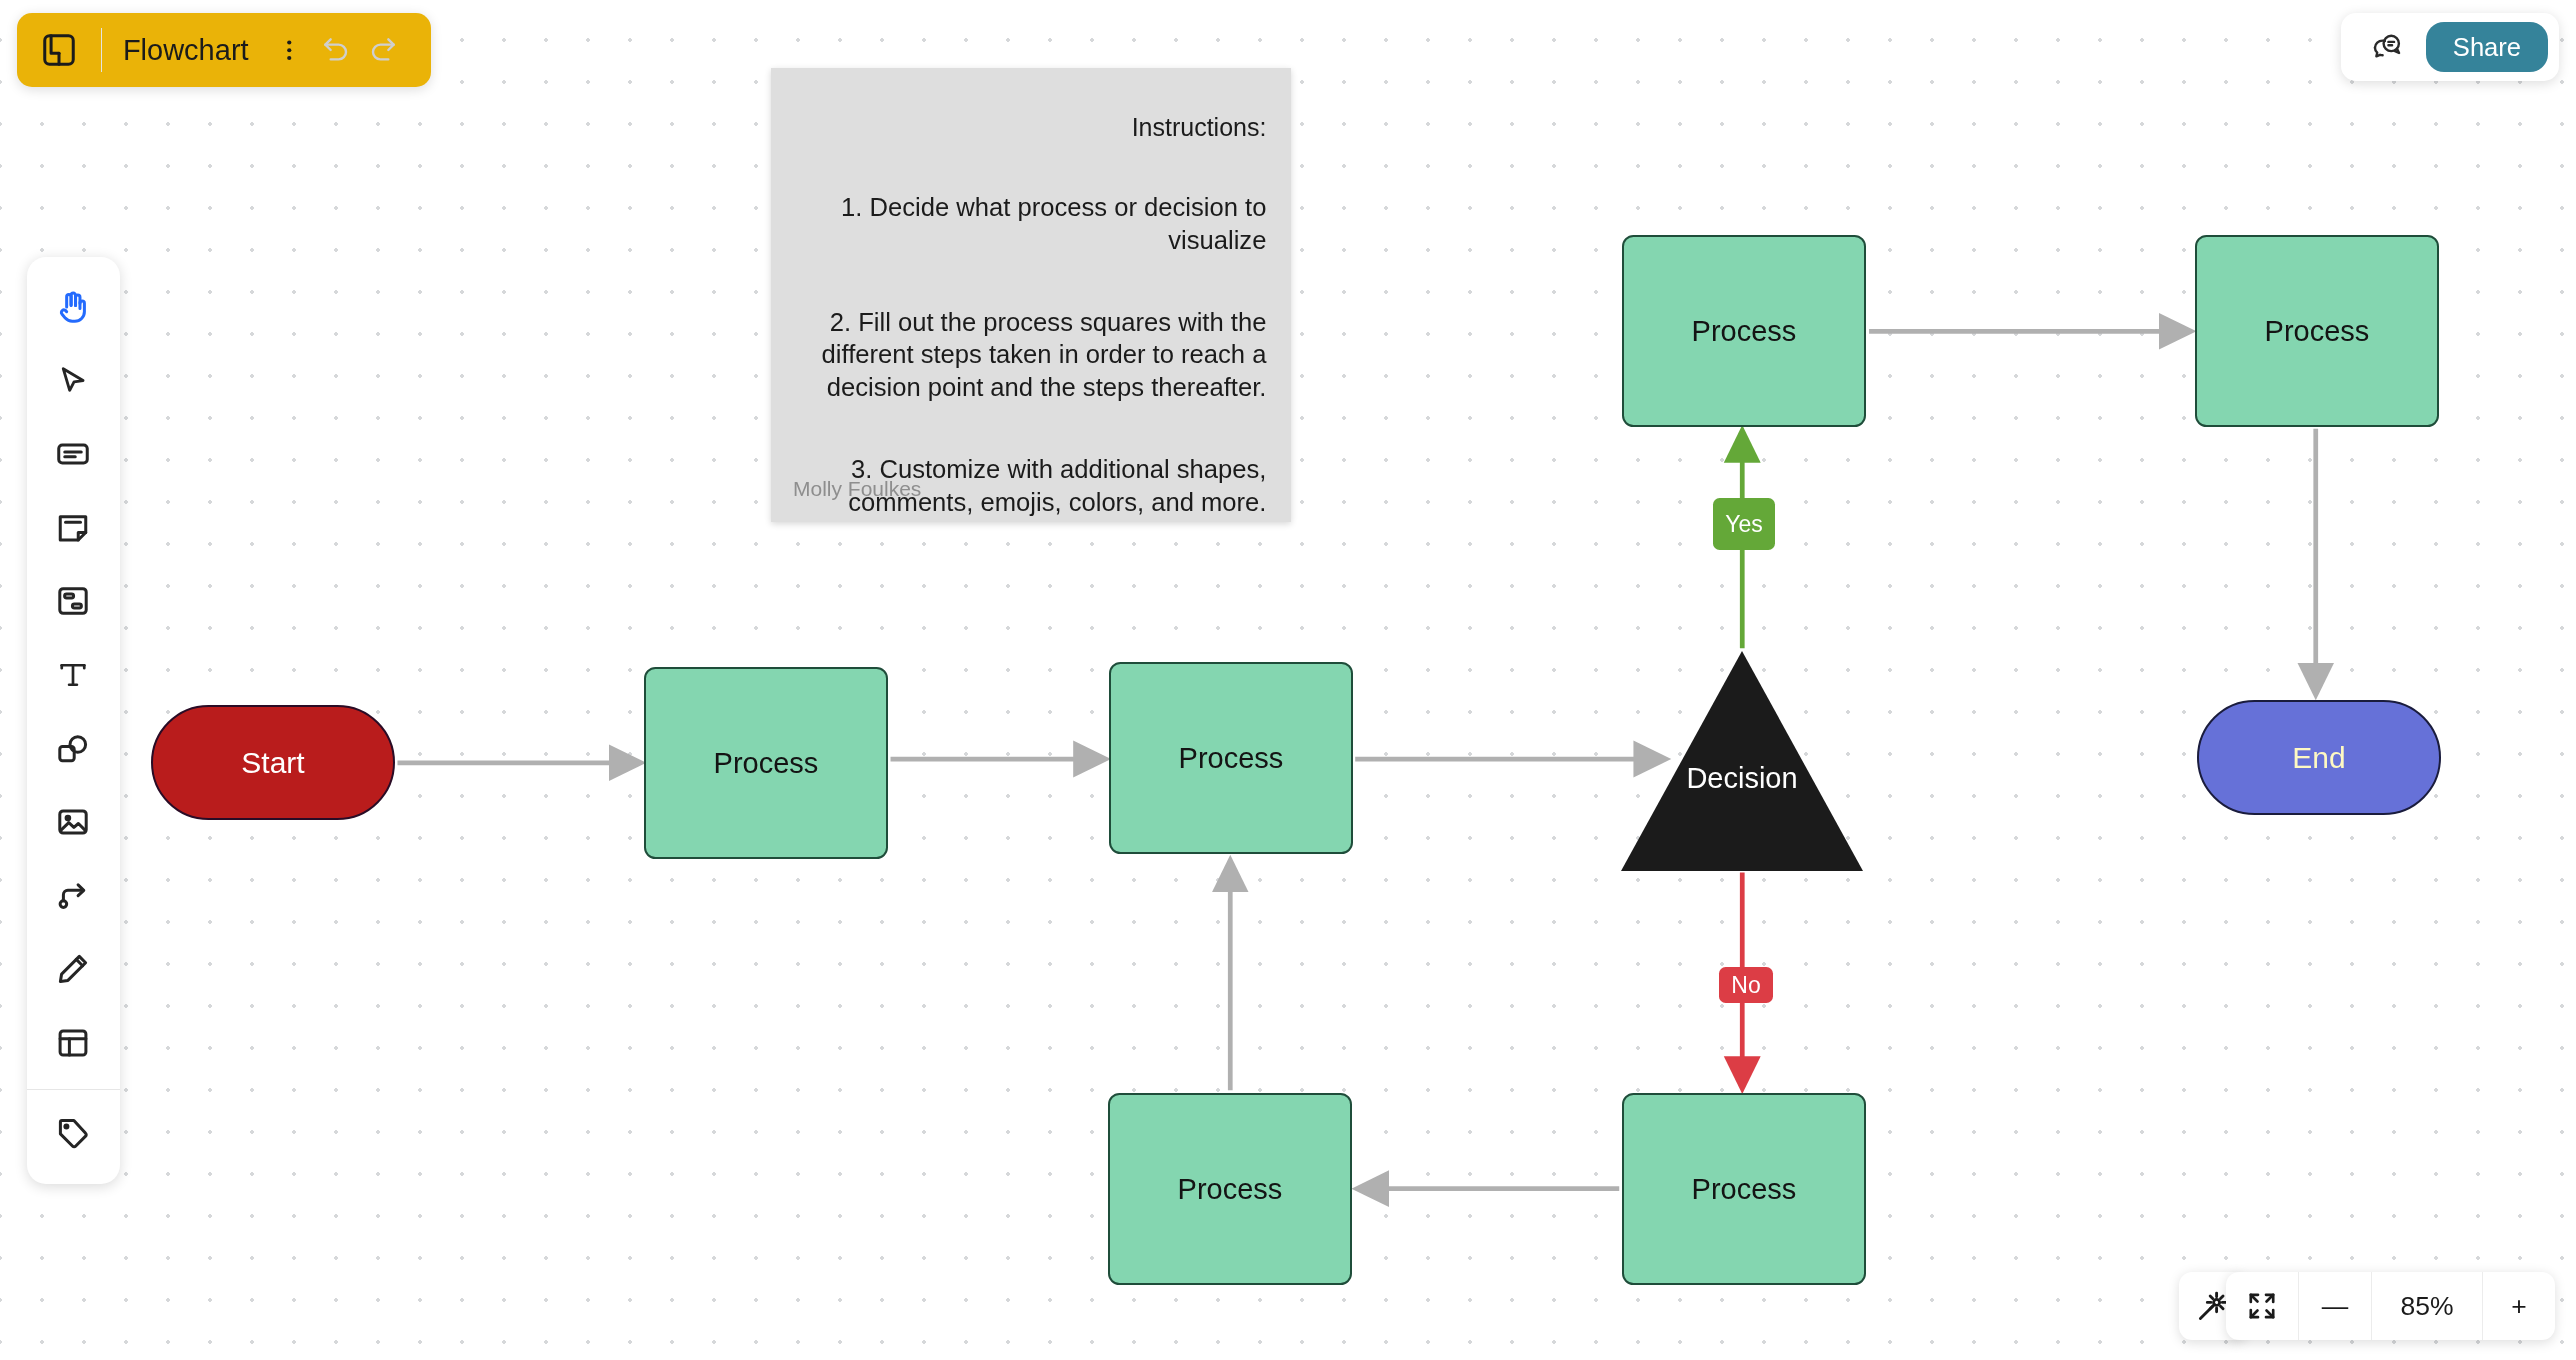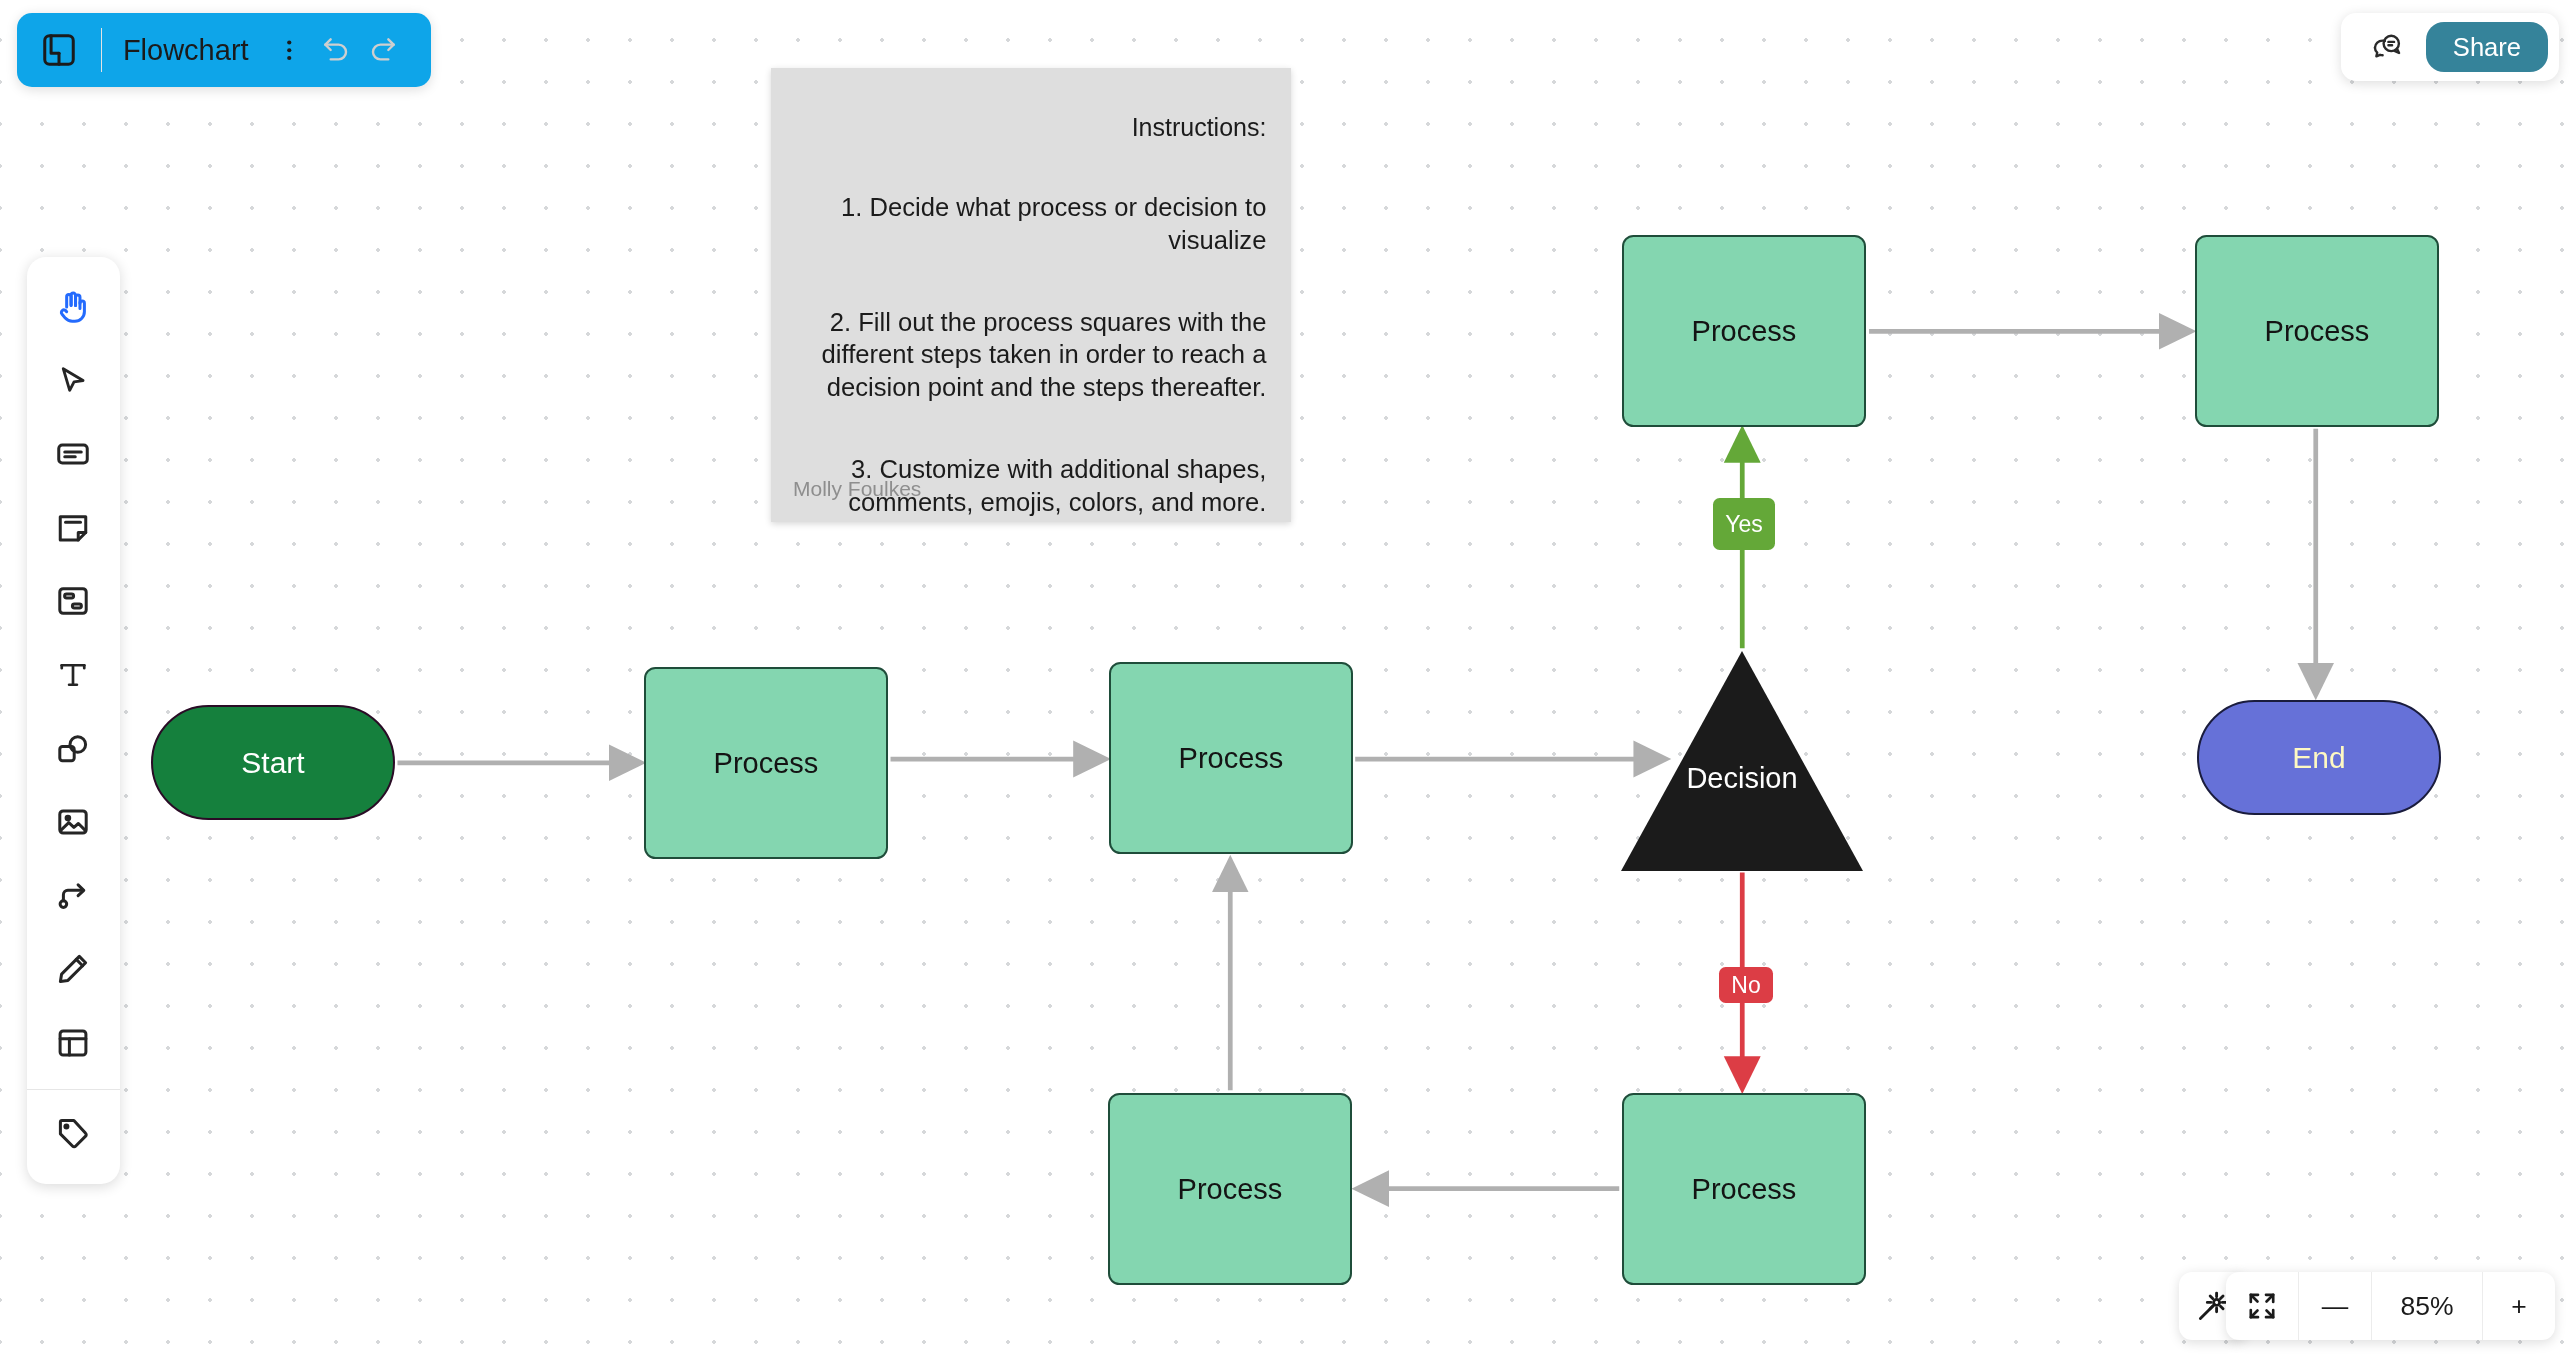--- a/index.html
+++ b/index.html
@@ -45,21 +45,21 @@
     text-align: center;
   }
   .node-process {
     background: #84d6b0;
     border: 2.8px solid #1f4d3a;
     border-radius: 11.4px;
     color: #141414;
     font-size: 29px;
   }
   .node-terminator-start {
-    background: #15803d;
+    background: #b91c1c;
     border: 2.8px solid #2a0c26;
     border-radius: 945px;
     color: #ffffff;
     font-size: 30px;
   }
   .node-terminator-end {
     background: #6671d8;
     border: 2.8px solid #1a1c3d;
     border-radius: 945px;
     color: #fef9c3;
@@ -112,21 +112,21 @@
     font-size: 21px;
     color: #8e8e8e;
   }
 
   
   #titlebar {
     position: absolute;
     left: 17px;
     top: 13.2px;
     height: 74px;
-    background: #0ea5e9;
+    background: #eab308;
     border-radius: 15px;
     box-shadow: 0 2.8px 11.4px rgba(0,0,0,0.13);
     display: flex;
     align-items: center;
     padding: 0 24.6px 0 21px;
     gap: 0px;
   }
   #titlebar .logo { width: 42px; height: 42px; display:flex; align-items:center; justify-content:center; }
   #titlebar .vdiv { width: 0.9px; height: 44px; background: #e3e3e3; margin: 0 21px; }
   #titlebar .doc-title {

